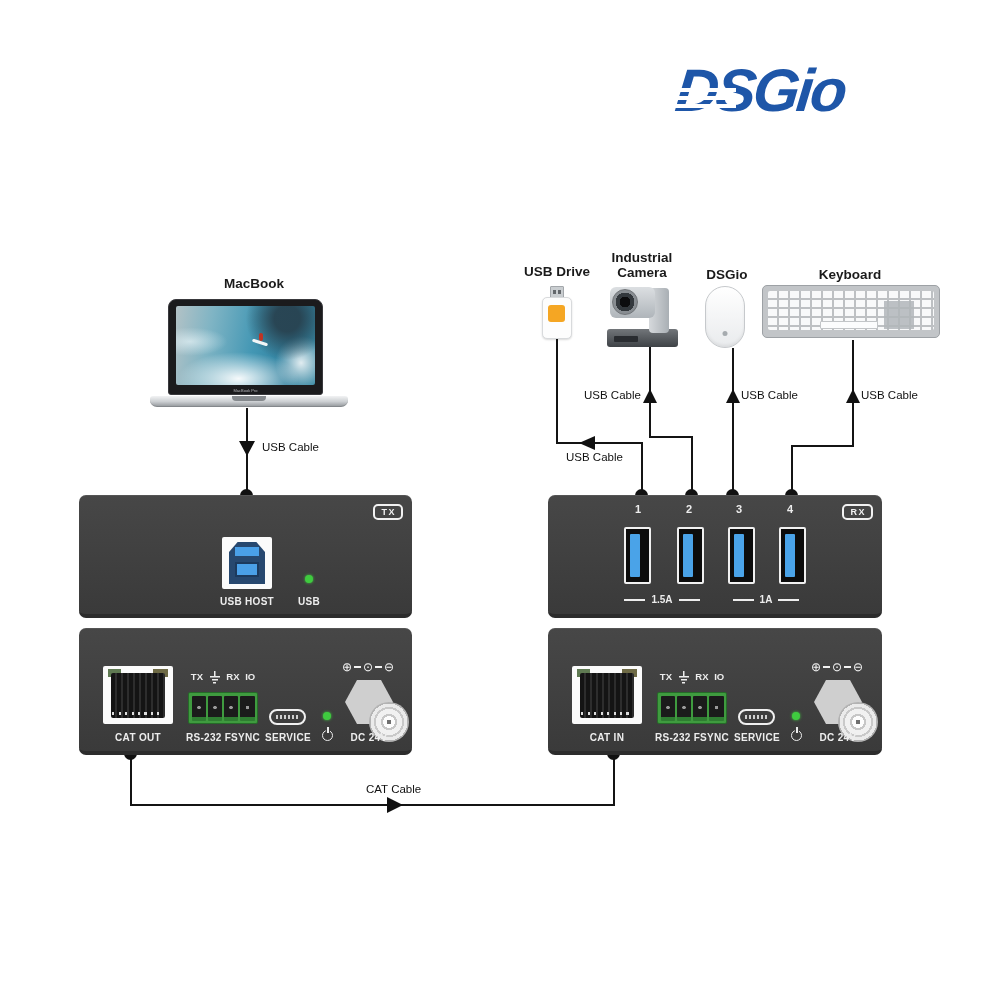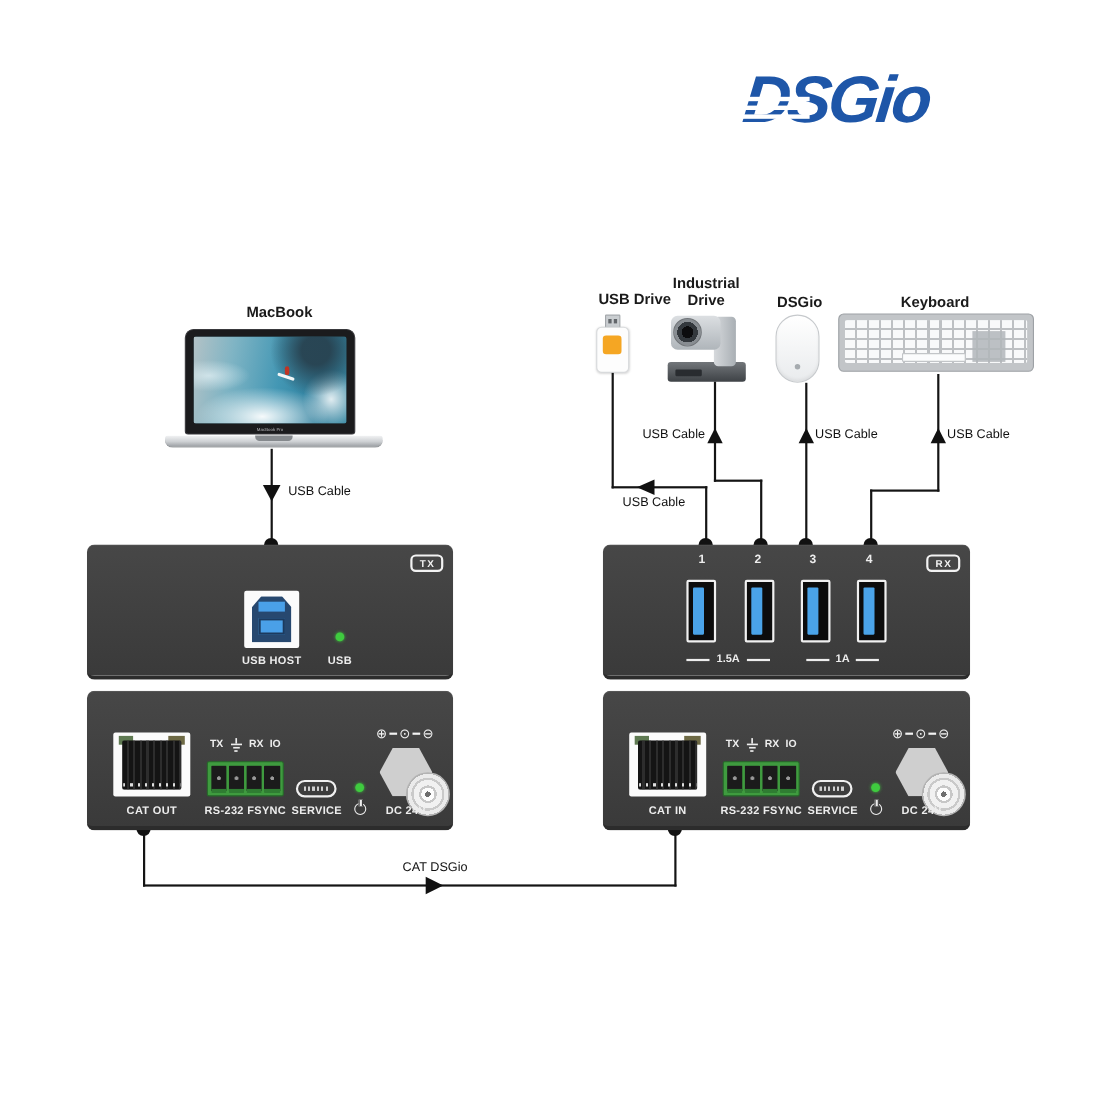--- a/index.html
+++ b/index.html
@@ -124,22 +124,22 @@
 <div class="canvas">
 
   <div class="logo">
     <span class="logo-text">DSGio</span>
     <div class="logo-stripe" style="left:-12px; top:32px; width:72px;"></div>
     <div class="logo-stripe" style="left:-16px; top:40px; width:80px;"></div>
     <div class="logo-stripe" style="left:-12px; top:48px; width:72px;"></div>
   </div>
 
   <div class="dev-label" style="left:194px; top:277px; width:120px;">MacBook</div>
-  <div class="dev-label" style="left:537px; top:265px; width:80px;">USB Drive</div>
-  <div class="dev-label" style="left:600px; top:251px; width:84px;">Industrial Drive</div>
+  <div class="dev-label" style="left:517px; top:265px; width:80px;">USB Drive</div>
+  <div class="dev-label" style="left:600px; top:251px; width:84px;">Industrial Camera</div>
   <div class="dev-label" style="left:687px; top:268px; width:80px;">DSGio</div>
   <div class="dev-label" style="left:810px; top:268px; width:80px;">Keyboard</div>
 
   <div class="laptop-screen">
     <div class="laptop-display">
       <div class="surfer"></div>
       <div class="surfboard"></div>
     </div>
     <div class="laptop-brand">MacBook Pro</div>
   </div>
@@ -202,21 +202,21 @@
   <div class="node" style="left:726px; top:489px;"></div>
   <div class="node" style="left:785px; top:489px;"></div>
   <div class="node" style="left:124px; top:747px;"></div>
   <div class="node" style="left:607px; top:747px;"></div>
 
   <div class="cable-label" style="left:262px; top:441px;">USB Cable</div>
   <div class="cable-label" style="left:566px; top:451px;">USB Cable</div>
   <div class="cable-label" style="left:584px; top:389px; width:56px; text-align:right;">USB Cable</div>
   <div class="cable-label" style="left:741px; top:389px;">USB Cable</div>
   <div class="cable-label" style="left:861px; top:389px;">USB Cable</div>
-  <div class="cable-label" style="left:366px; top:783px;">CAT DSGio</div>
+  <div class="cable-label" style="left:366px; top:783px;">CAT Cable</div>
 
   <div class="panel" style="left:79px; top:495px; width:333px; height:123px;">
     <div class="badge">TX</div>
     <div class="usbb-box">
       <div class="usbb-conn"></div>
       <div class="usbb-top"></div>
       <div class="usbb-sq"></div>
     </div>
     <div class="panel-label" style="left:118px; top:101px; width:100px;">USB HOST</div>
     <div class="led" style="left:226px; top:80px;"></div>

